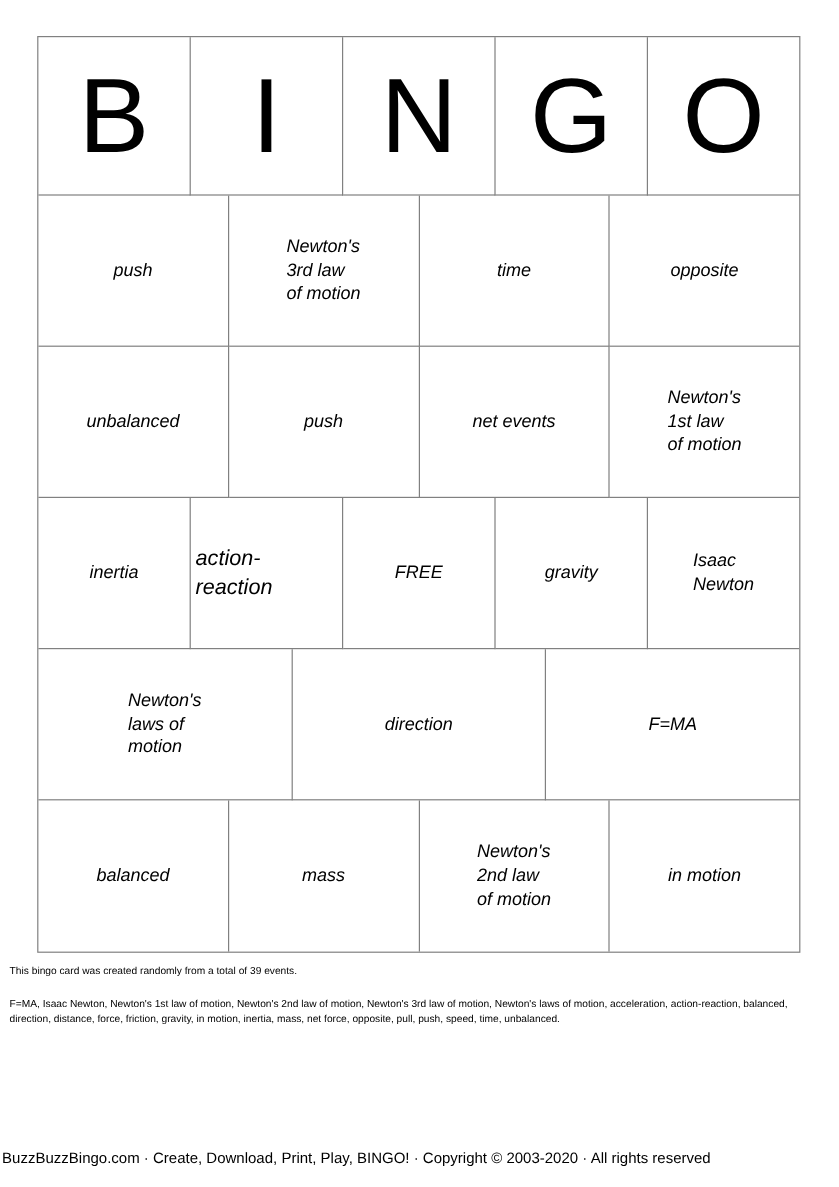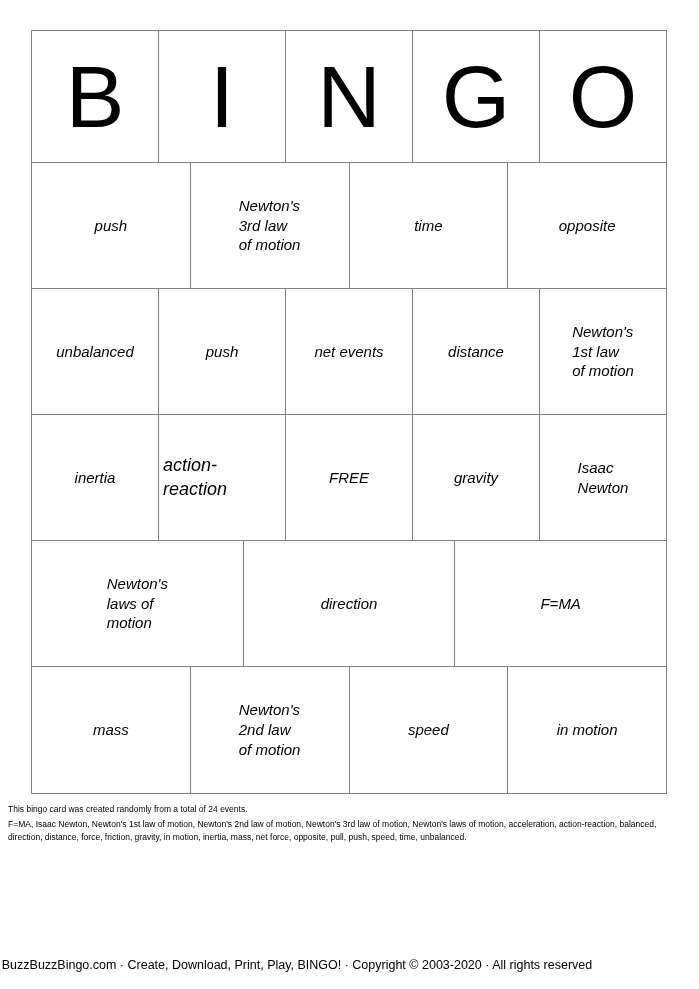--- a/index.html
+++ b/index.html
@@ -85,21 +85,21 @@
     position: absolute;
     left: 8px;
     top: 803px;
     width: 684px;
     font-size: 8.5px;
     line-height: 1.55;
     color: #000000;
   }
   .notes-line { margin: 0; }
   .notes-list {
-    margin: 2px 0 0 0;
+    margin: 14px 0 0 0;
   }
 
   
   .footer {
     position: absolute;
     left: 0;
     top: 958px;
     width: 594px;
     text-align: center;
     font-size: 12.5px;
@@ -127,21 +127,20 @@
 3rd law
 of motion</div>
       <div class="grid-cell">time</div>
       <div class="grid-cell">opposite</div>
     </div>
 
     <div class="grid-row">
       <div class="grid-cell">unbalanced</div>
       <div class="grid-cell">push</div>
       <div class="grid-cell">net events</div>
-      <div class="grid-cell">distance</div>
       <div class="grid-cell">Newton's
 1st law
 of motion</div>
     </div>
 
     <div class="grid-row">
       <div class="grid-cell">inertia</div>
       <div class="grid-cell small">action-reaction</div>
       <div class="grid-cell">FREE</div>
       <div class="grid-cell">gravity</div>
@@ -151,30 +150,30 @@
 
     <div class="grid-row">
       <div class="grid-cell">Newton's
 laws of
 motion</div>
       <div class="grid-cell">direction</div>
       <div class="grid-cell">F=MA</div>
     </div>
 
     <div class="grid-row">
+      <div class="grid-cell">balanced</div>
       <div class="grid-cell">mass</div>
       <div class="grid-cell">Newton's
 2nd law
 of motion</div>
-      <div class="grid-cell">speed</div>
       <div class="grid-cell">in motion</div>
     </div>
 
   </div>
 
   <div class="notes">
-    <p class="notes-line">This bingo card was created randomly from a total of 24 events.</p>
+    <p class="notes-line">This bingo card was created randomly from a total of 39 events.</p>
     <p class="notes-line notes-list">F=MA, Isaac Newton, Newton's 1st law of motion, Newton's 2nd law of motion, Newton's 3rd law of motion, Newton's laws of motion, acceleration, action-reaction, balanced, direction, distance, force, friction, gravity, in motion, inertia, mass, net force, opposite, pull, push, speed, time, unbalanced.</p>
   </div>
 
   <div class="footer">BuzzBuzzBingo.com · Create, Download, Print, Play, BINGO! · Copyright © 2003-2020 · All rights reserved</div>
 
 </div>
 
 </body></html>

